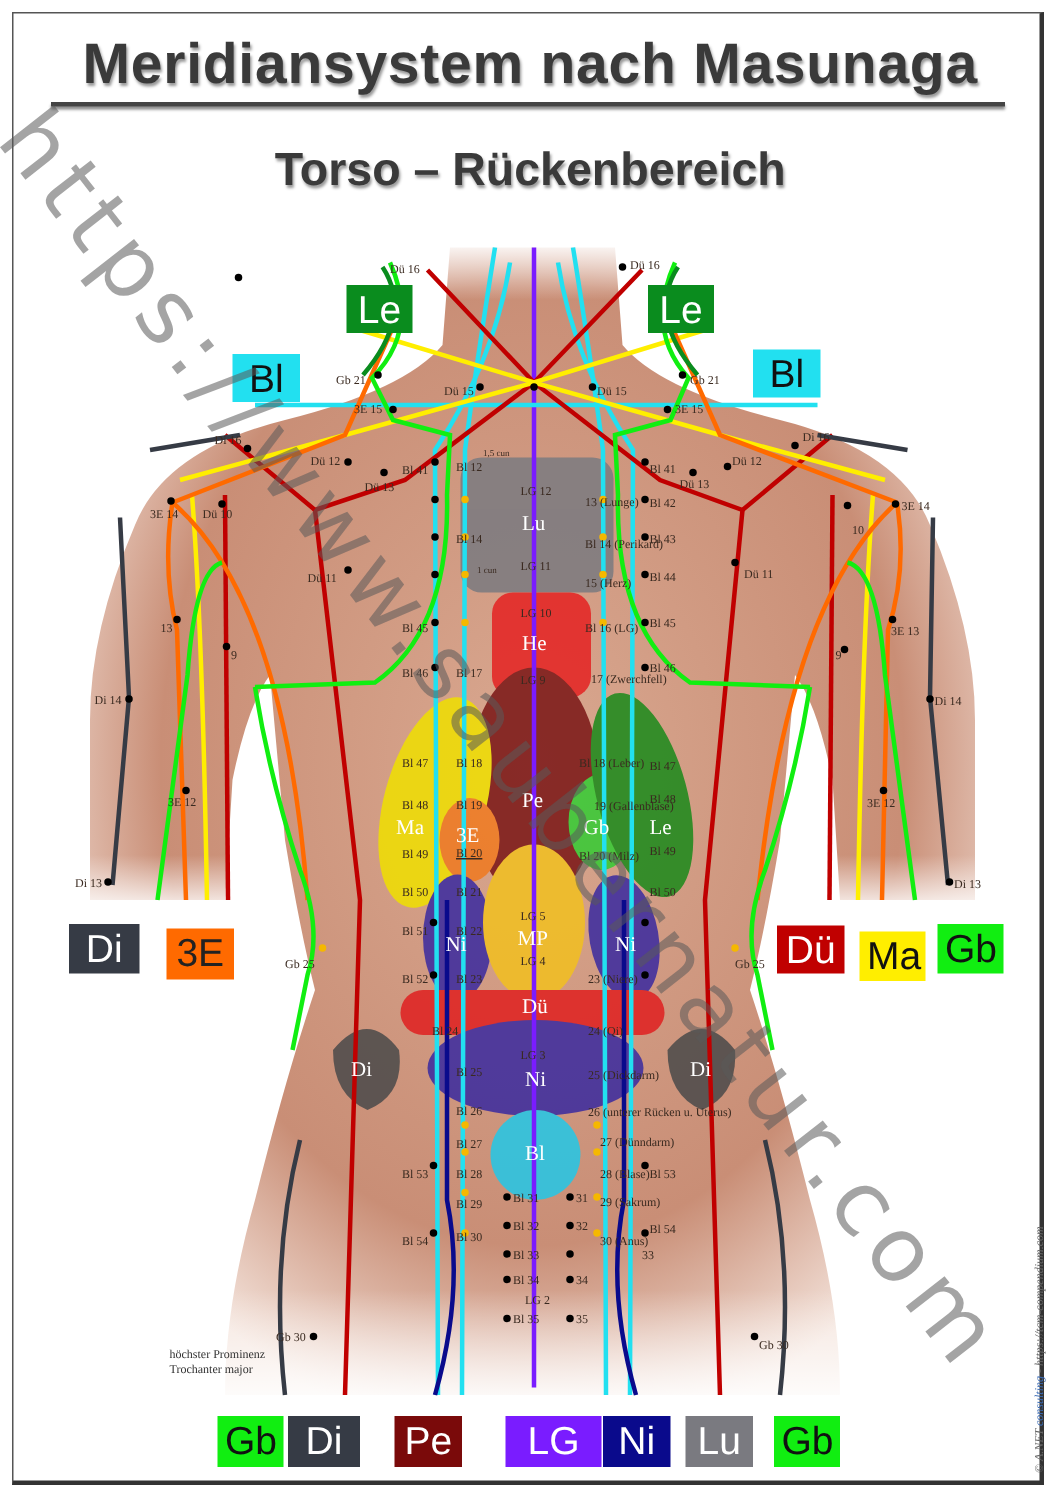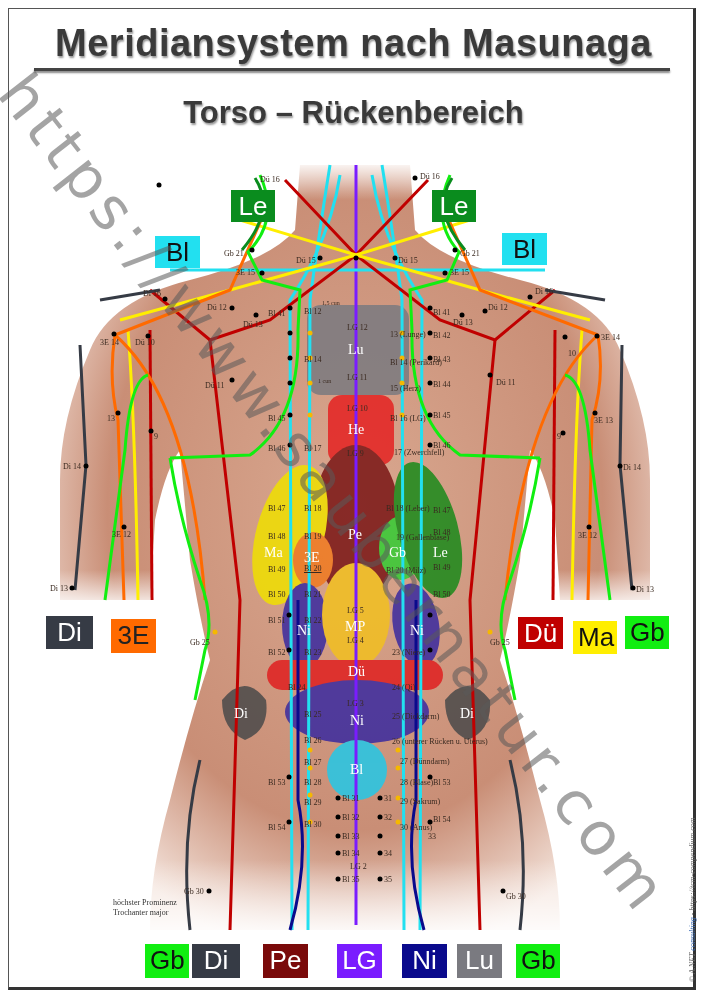--- a/index.html
+++ b/index.html
@@ -355,21 +355,21 @@
 <div class="tag" style="left:46px;top:616px;width:47px;height:33px;background:#363b45;color:#fff;">Di</div>
 <div class="tag" style="left:111px;top:619px;width:45px;height:34px;background:#ff6a00;color:#222;">3E</div>
 
 <div class="tag" style="left:518px;top:617px;width:45px;height:32px;background:#c00000;color:#fff;">Dü</div>
 <div class="tag" style="left:573px;top:621px;width:44px;height:33px;background:#ffee00;color:#111;">Ma</div>
 <div class="tag" style="left:625px;top:616px;width:44px;height:33px;background:#11ee11;color:#111;">Gb</div>
 
 <div class="tag" style="left:145px;top:944px;width:44px;height:34px;background:#11ee11;color:#111;">Gb</div>
 <div class="tag" style="left:192px;top:944px;width:48px;height:34px;background:#363b45;color:#fff;">Di</div>
 <div class="tag" style="left:263px;top:944px;width:45px;height:34px;background:#7a0a0a;color:#fff;">Pe</div>
-<div class="tag" style="left:337px;top:944px;width:45px;height:34px;background:#7a1cff;color:#fff;">LG</div>
+<div class="tag" style="left:337px;top:944px;width:64px;height:34px;background:#7a1cff;color:#fff;">LG</div>
 <div class="tag" style="left:402px;top:944px;width:45px;height:34px;background:#0a0a8c;color:#fff;">Ni</div>
 <div class="tag" style="left:457px;top:944px;width:45px;height:34px;background:#7a7a80;color:#fff;">Lu</div>
 <div class="tag" style="left:516px;top:944px;width:44px;height:34px;background:#11ee11;color:#111;">Gb</div>
 
 <div class="watermark">https://www.saubernatur.com</div>
 
 <div class="copyright">
   <span>© A.NET</span>
   <span class="blue">consulting</span><span> - https://tcm-compendium.com</span>
 </div>

